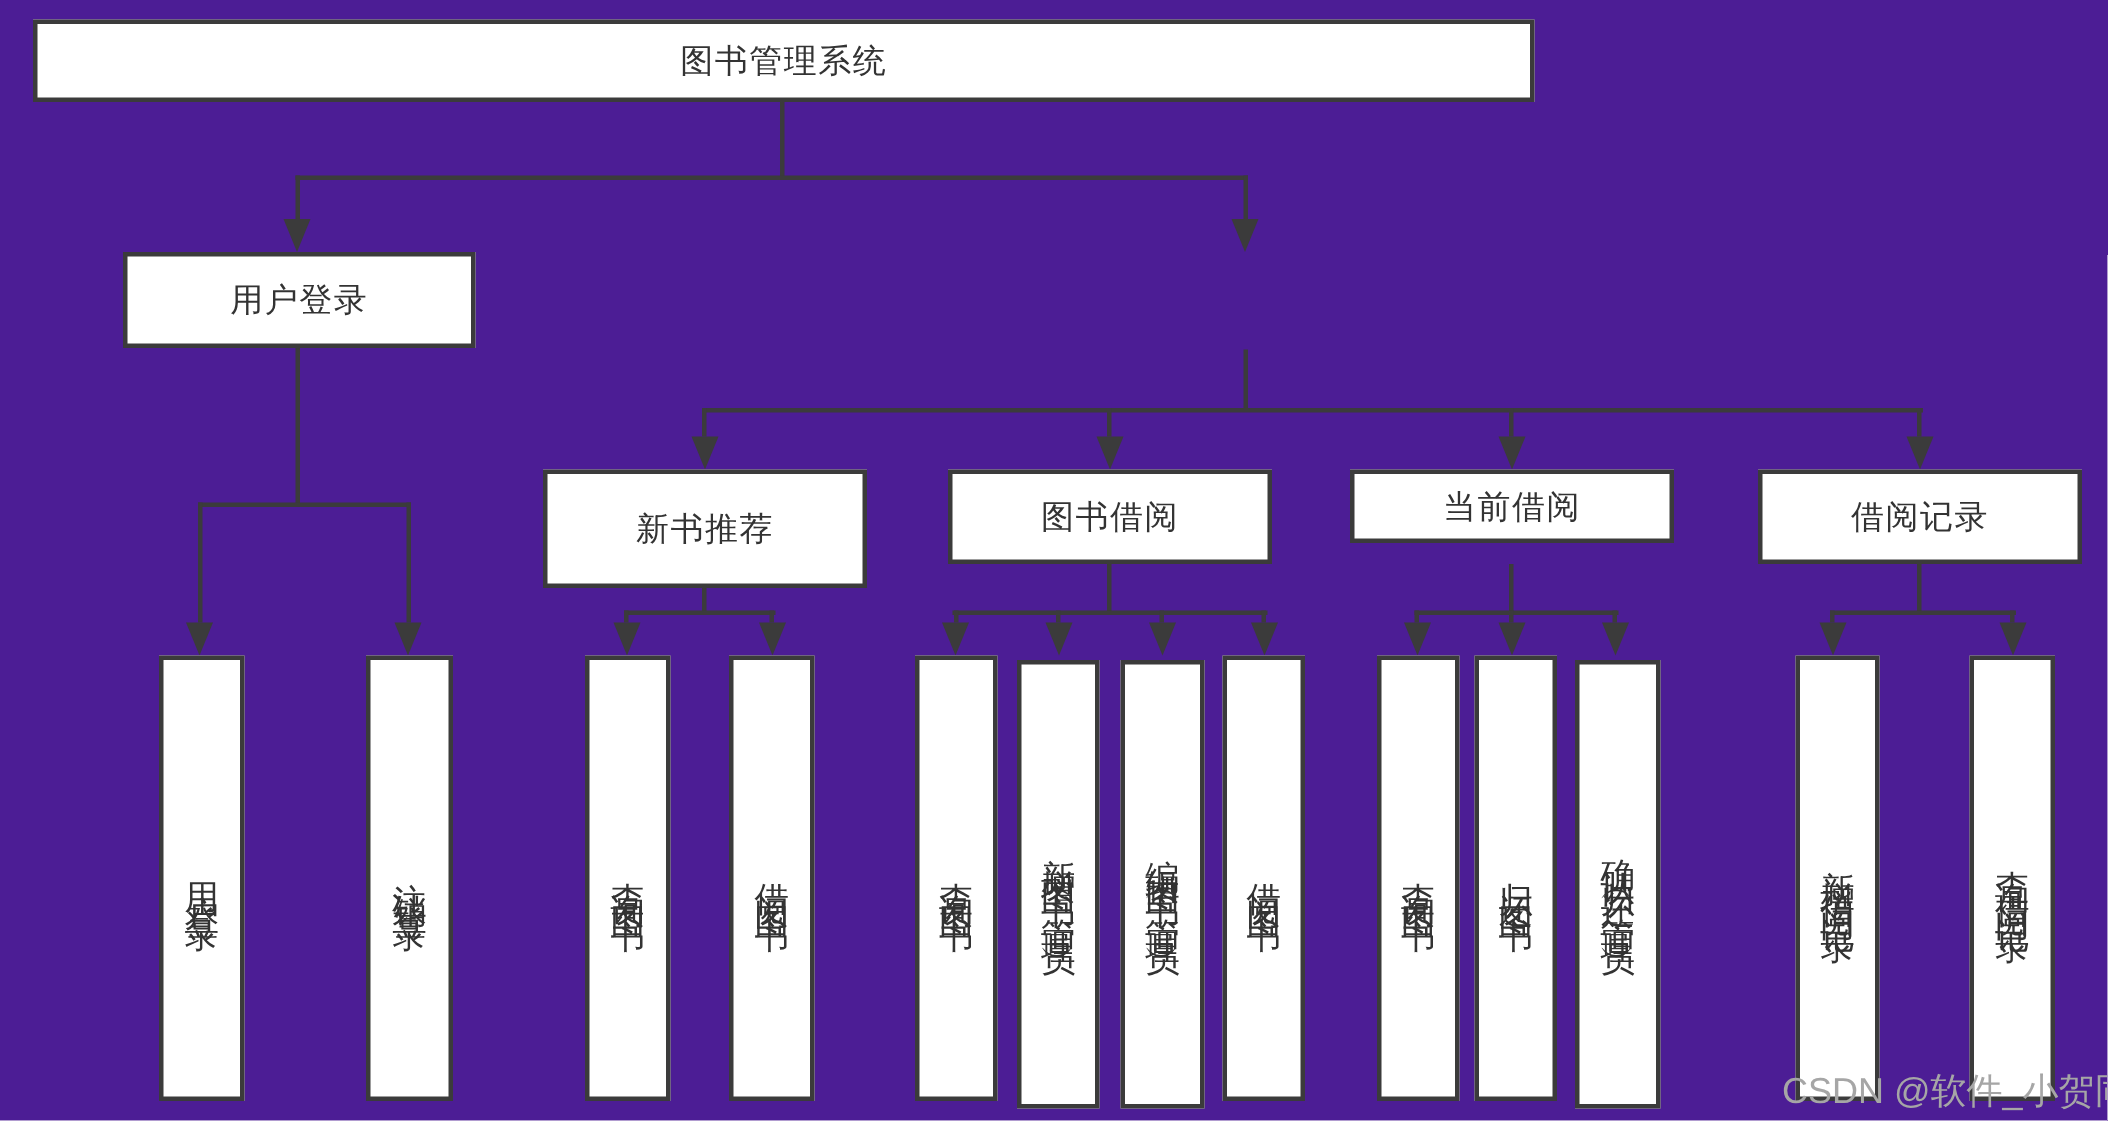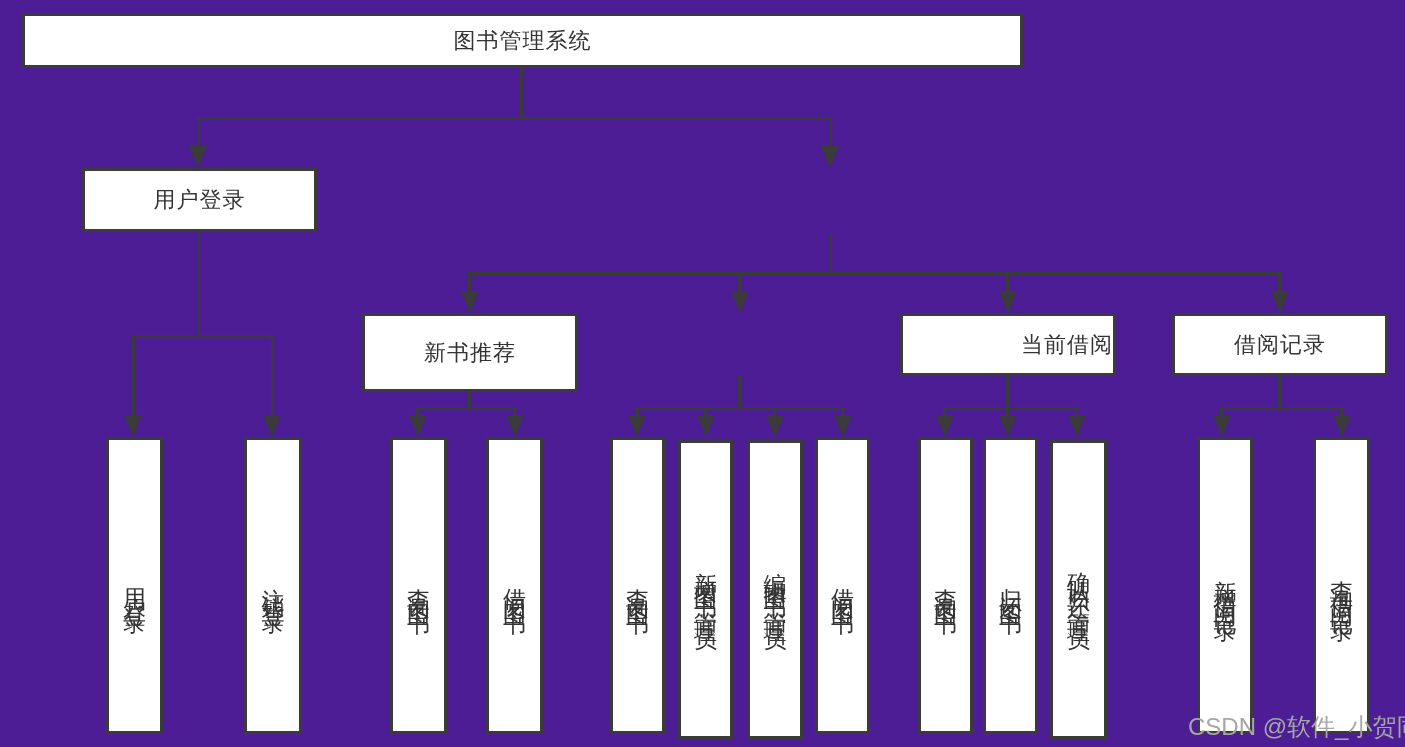--- a/index.html
+++ b/index.html
@@ -44,22 +44,25 @@
 
   <div class="box" style="left:82px; top:168px; width:235px; height:64px;">
     <span>用户登录</span>
   </div>
 
 
   <div class="box" style="left:362px; top:313px; width:216px; height:79px;">
     <span>新书推荐</span>
   </div>
 
+  <div class="box" style="left:632px; top:313px; width:216px; height:63px;">
+    <span>图书借阅</span>
+  </div>
 
-  <div class="box" style="left:900px; top:313px; width:216px; height:63px;justify-content:flex-end;">
+  <div class="box" style="left:900px; top:313px; width:216px; height:49px;">
     <span>当前借阅</span>
   </div>
 
   <div class="box" style="left:1172px; top:313px; width:216px; height:63px;">
     <span>借阅记录</span>
   </div>
 
   <div class="vbox" style="left:106px; top:437px; width:57px; height:297px;">
     <span>用户登录</span>
   </div>

